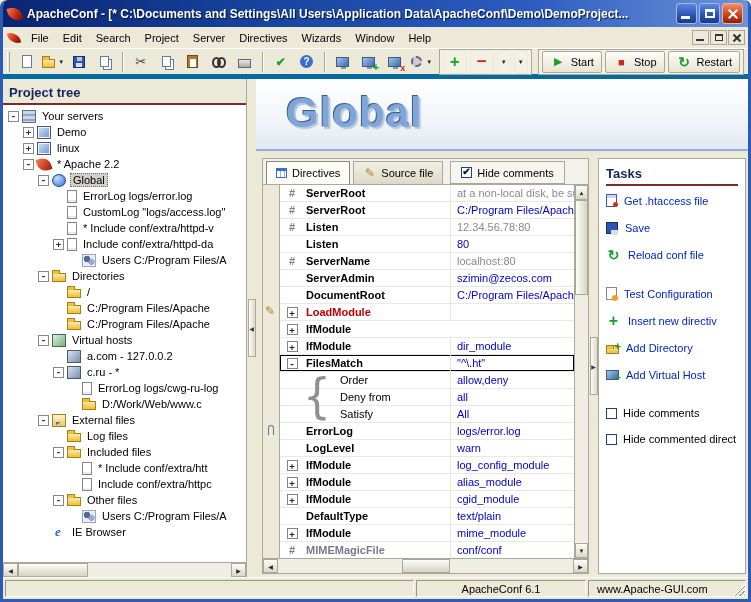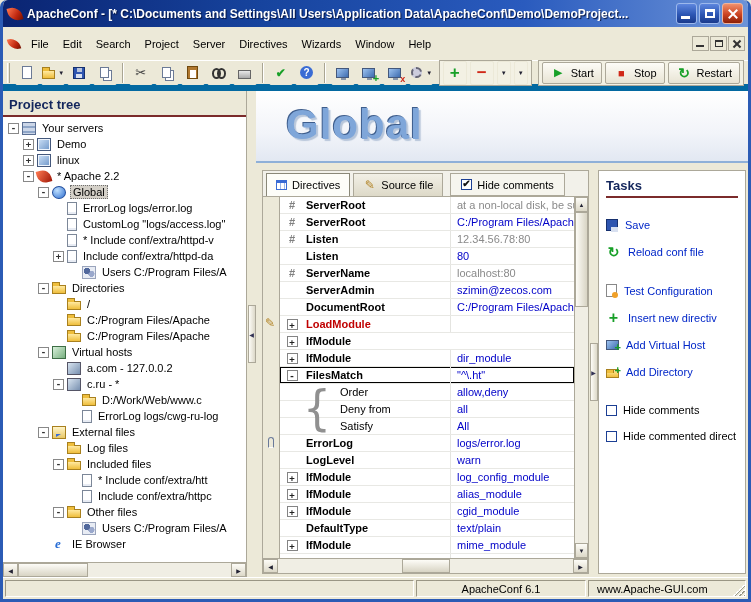--- a/index.html
+++ b/index.html
@@ -15,32 +15,32 @@
   .wbtns{display:flex;gap:2px;flex:none}
   .wbtn{width:21px;height:21px;border-radius:3px;border:1px solid #9CB8EC;position:relative;
     background:linear-gradient(#5D86DE,#2C56B4 55%,#1A3A8C)}
   .wbtn.close{background:linear-gradient(#F0906C,#CC4422 55%,#8C2008);border-color:#F0B49C}
   .gl-min{position:absolute;left:4px;bottom:4px;width:9px;height:3px;background:#fff}
   .gl-max{position:absolute;left:5px;top:5px;width:10px;height:9px;border:2px solid #fff;border-top-width:3px}
   .gl-x::before,.gl-x::after{content:"";position:absolute;left:9px;top:4px;width:2px;height:12px;background:#fff}
   .gl-x::before{transform:rotate(45deg)}.gl-x::after{transform:rotate(-45deg)}
 
   
-  .menubar{height:34px;flex:none;display:flex;align-items:center;background:#ECE9D8;border-bottom:1px solid #fff;padding:0 3px}
+  .menubar{height:22px;flex:none;display:flex;align-items:center;background:#ECE9D8;border-bottom:1px solid #fff;padding:0 3px}
   .mdi-feather{width:12px;height:12px;margin:0 4px 0 2px}
   .menu-item{padding:3px 7px;cursor:default}
   .mdi-ctrls{margin-left:auto;display:flex;gap:1px}
   .mbtn{width:17px;height:15px;border:1px solid #ACA899;background:#ECE9D8;position:relative}
   .mgl-min{position:absolute;left:3px;bottom:3px;width:8px;height:2px;background:#333}
   .mgl-res{position:absolute;left:4px;top:3px;width:8px;height:7px;border:1px solid #333;border-top-width:2px}
   .mgl-x::before,.mgl-x::after{content:"";position:absolute;left:7px;top:2px;width:2px;height:10px;background:#333}
   .mgl-x::before{transform:rotate(45deg)}.mgl-x::after{transform:rotate(-45deg)}
 
   
-  .toolbar{height:30px;flex:none;display:flex;align-items:center;gap:2px;padding:2px 4px;background:#ECE9D8;border-bottom:7px solid #0369a1}
+  .toolbar{height:30px;flex:none;display:flex;align-items:center;gap:2px;padding:2px 4px;background:#ECE9D8;border-bottom:5px solid #0369a1}
   .grip-v{width:3px;height:20px;border-left:1px solid #fff;border-right:1px solid #A9A592;margin-right:3px}
   .tbtn{width:24px;height:24px;flex:none;display:flex;align-items:center;justify-content:center;border:1px solid #ECE9D8;border-radius:2px}
   .tsep{width:2px;height:20px;border-left:1px solid #A9A592;border-right:1px solid #fff;margin:0 3px;flex:none}
   .icn{width:17px;height:16px;display:inline-flex;align-items:center;justify-content:center;position:relative;flex:none}
   .sh-page{width:10px;height:13px;background:#fff;border:1px solid #6B7A96}
   .sh-folder{width:13px;height:9px;background:linear-gradient(#FFE9A0,#EFBE3C);border:1px solid #A8801E;position:relative;margin-top:3px}
   .sh-folder::before{content:"";position:absolute;left:-1px;top:-4px;width:6px;height:3px;background:#EFBE3C;border:1px solid #A8801E;border-bottom:0}
   .sh-floppy{width:12px;height:12px;background:#2E55B0;border:1px solid #16306E;position:relative}
   .sh-floppy::before{content:"";position:absolute;left:2px;top:6px;right:2px;bottom:0;background:#D8E0F0}
   .sh-floppy::after{content:"";position:absolute;left:3px;top:0;width:5px;height:4px;background:#B8C4DC}
@@ -142,21 +142,21 @@
   .brace{position:absolute;left:23px;top:186px;height:51px;font:44px/51px "DejaVu Sans",sans-serif;color:#909090;transform:scaleY(1.08)}
   .vscroll{width:14px;flex:none;border-left:1px solid #ACA899;background:#F0EEE4;display:flex;flex-direction:column}
   .vscroll .sarrow{width:100%;height:15px}
   .sthumb-v{height:95px;border:1px solid #ACA899;background:linear-gradient(90deg,#FDFCF7,#D8D4C4)}
   .vtrack{flex:1}
   .doc-hscroll{flex:none;height:15px;display:flex;border-top:1px solid #ACA899;background:#F0EEE4}
   .center-thumb{width:48px;margin:0 auto;border:1px solid #ACA899;background:linear-gradient(#FDFCF7,#D8D4C4)}
 
   
   .tasks{width:148px;flex:none;background:#fff;border:1px solid #ACA899;margin-left:0;display:flex;flex-direction:column;padding:3px 7px;overflow:hidden}
-  .tasks-head{flex:none;font-weight:bold;font-size:13px;color:#13265C;padding:4px 0 3px;border-bottom:2px solid #7B2B2B;margin-bottom:13px}
+  .tasks-head{flex:none;font-weight:bold;font-size:13px;color:#13265C;padding:4px 0 3px;border-bottom:2px solid #7B2B2B;margin-bottom:1px}
   .task{display:flex;align-items:center;gap:7px;height:21px;margin:3px 0;color:#0026C8;white-space:nowrap;overflow:hidden}
   .gap{height:12px;flex:none}
   .task-cb{display:flex;align-items:center;gap:6px;height:20px;margin:3px 0;color:#000;white-space:nowrap;overflow:hidden}
   .tk{width:15px;height:14px;flex:none;position:relative;display:inline-flex;align-items:center;justify-content:center}
   .tk-htaccess{width:11px;height:13px;background:#fff;border:1px solid #3A5BAA;box-shadow:inset 0 3px 0 #C8D8F4}
   .tk-htaccess::after{content:"";position:absolute;right:-2px;bottom:-1px;width:5px;height:5px;background:#D03020;border-radius:50%}
   .tk-save2{width:12px;height:12px;background:#2E55B0;border:1px solid #16306E}
   .tk-save2::before{content:"";position:absolute;left:4px;top:7px;width:7px;height:5px;background:#D8E0F0}
   .tk-reload::before{content:"↻";color:#18A028;font-weight:bold;font-size:14px}
   .tk-test{width:11px;height:13px;background:#fff;border:1px solid #888}
@@ -396,27 +396,27 @@
             <span class="ticon ti-monitor"></span>
             <span class="tlabel">a.com - 127.0.0.2</span>
           </div>
         <div class="trow-t" style="padding-left:48px">
             <span class="texp">-</span>
             <span class="ticon ti-monitor"></span>
             <span class="tlabel">c.ru - *</span>
           </div>
         <div class="trow-t" style="padding-left:63px">
             <span class="texp"></span>
+            <span class="ticon ti-page"></span>
+            <span class="tlabel">ErrorLog logs/cwg-ru-log</span>
+          </div>
+        <div class="trow-t" style="padding-left:63px">
+            <span class="texp"></span>
             <span class="ticon ti-folder"></span>
             <span class="tlabel">D:/Work/Web/www.c</span>
-          </div>
-        <div class="trow-t" style="padding-left:63px">
-            <span class="texp"></span>
-            <span class="ticon ti-page"></span>
-            <span class="tlabel">ErrorLog logs/cwg-ru-log</span>
           </div>
         <div class="trow-t" style="padding-left:33px">
             <span class="texp">-</span>
             <span class="ticon ti-extfiles"></span>
             <span class="tlabel">External files</span>
           </div>
         <div class="trow-t" style="padding-left:48px">
             <span class="texp"></span>
             <span class="ticon ti-folder"></span>
             <span class="tlabel">Log files</span>
@@ -656,43 +656,47 @@
           </div>
         </div>
 
         <div class="vsplit">
           <button class="split-btn">▶</button>
         </div>
 
         <div class="tasks">
           <div class="tasks-head">Tasks</div>
           <div class="task">
+              <span class="tk tk-htaccess"></span>
+              <span>Get .htaccess file</span>
+            </div>
+          <div class="task">
               <span class="tk tk-save2"></span>
               <span>Save</span>
             </div>
           <div class="task">
               <span class="tk tk-reload"></span>
               <span>Reload conf file</span>
             </div>
           <div class="gap"></div>
           <div class="task">
               <span class="tk tk-test"></span>
               <span>Test Configuration</span>
             </div>
           <div class="task">
               <span class="tk tk-insert"></span>
               <span>Insert new directiv</span>
             </div>
           <div class="task">
+              <span class="tk tk-folderadd"></span>
+              <span>Add Directory</span>
+            </div>
+          <div class="task">
               <span class="tk tk-vhostadd"></span>
               <span>Add Virtual Host</span>
-            </div>
-          <div class="task">
-              <span class="tk tk-folderadd"></span>
-              <span>Add Directory</span>
             </div>
           <div class="gap"></div>
           <div class="task-cb">
               <span class="cb"></span>
               <span>Hide comments</span>
             </div>
           <div class="task-cb">
               <span class="cb"></span>
               <span>Hide commented direct</span>
             </div>

